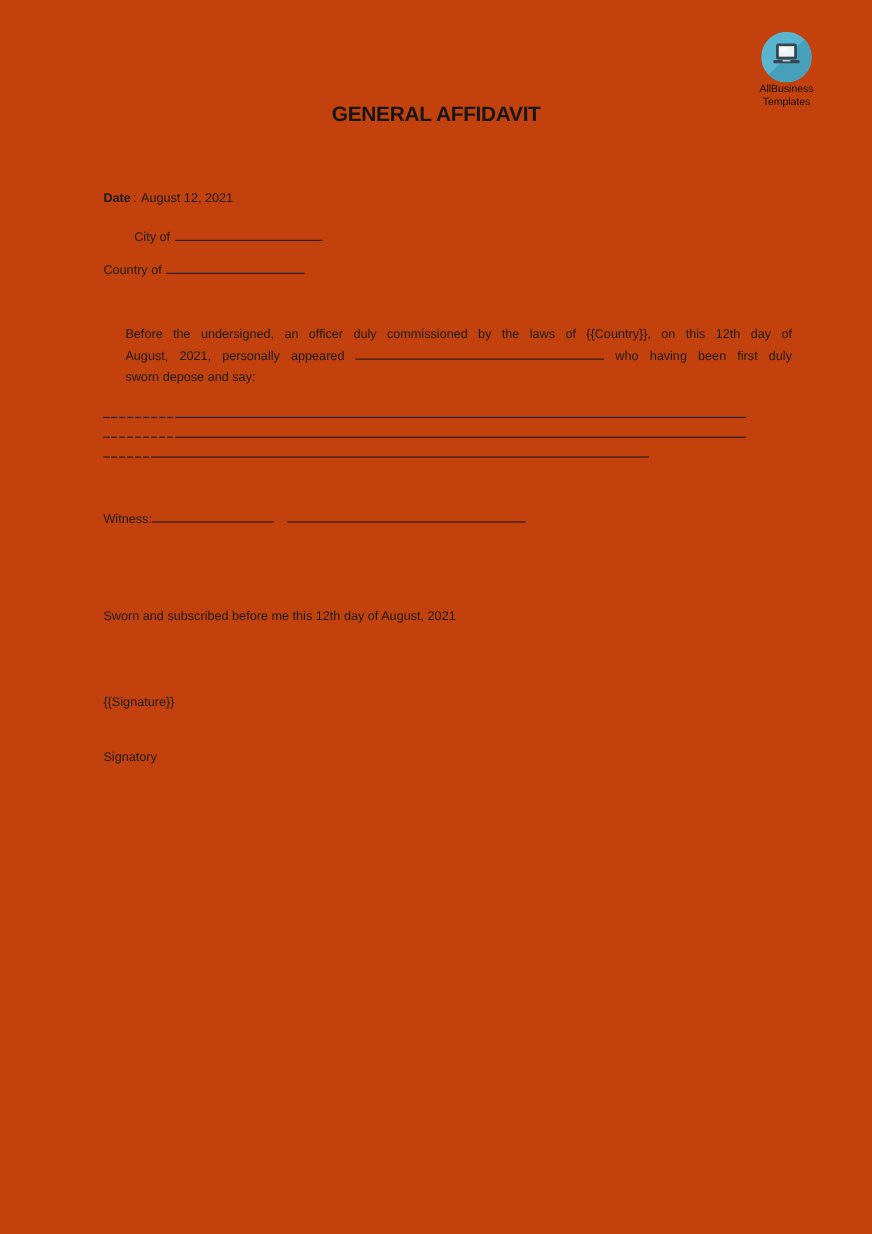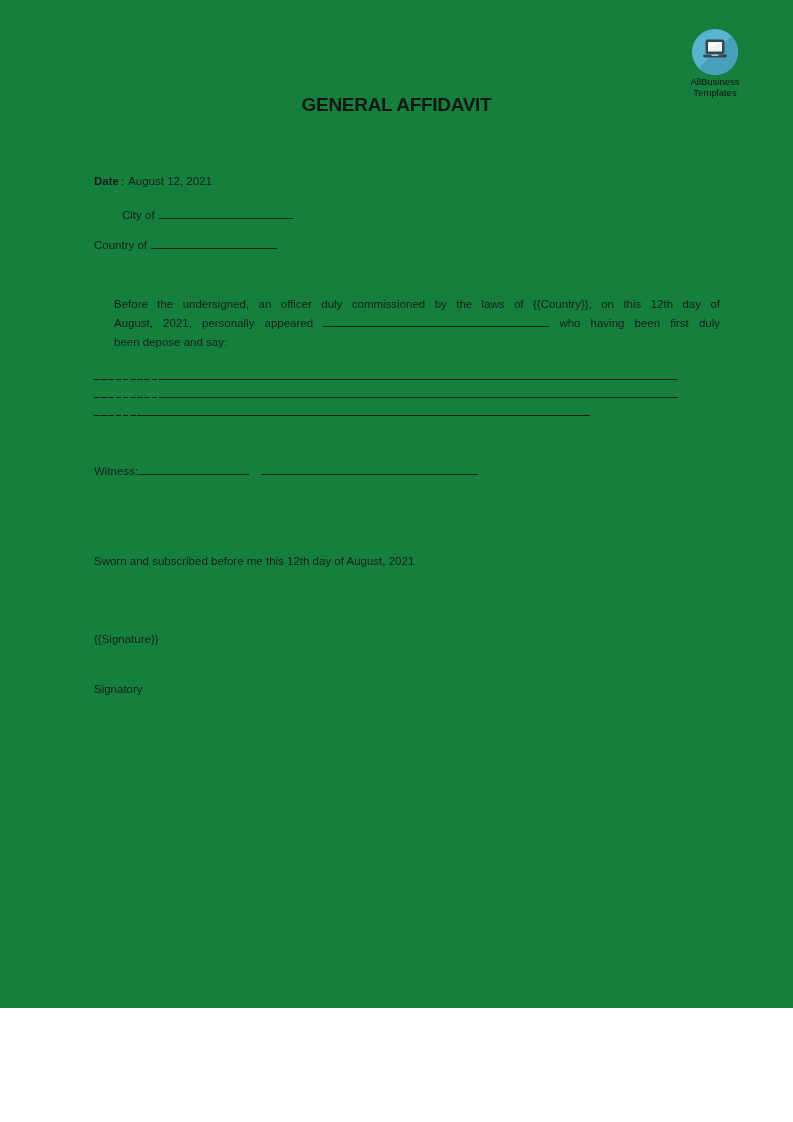--- a/index.html
+++ b/index.html
@@ -1,19 +1,19 @@
 <!DOCTYPE html>
 <html><head>
 <meta charset="utf-8">
 <style>
   html,body{margin:0;padding:0;background:#ffffff;}
   .page{
     position:relative;
-    width:793px;height:1008px;
-    background:#15803d;
+    width:793px;height:1122px;
+    background:#c2410c;
     font-family:"Liberation Sans","DejaVu Sans",sans-serif;
     color:#1d1d1d;
     overflow:hidden;
   }
   .abs{position:absolute;}
   
   .logo{left:674px;top:29px;width:82px;text-align:center;}
   .logo svg{display:block;margin:0 auto;}
   .brand-text{font-size:9.5px;line-height:10.5px;color:#121212;margin-top:2px;white-space:nowrap;}
   
@@ -100,21 +100,21 @@
     <span>Country of</span><span class="blank country"></span>
   </div>
 
   <div class="abs paragraph bodytext">
     <div class="pline justify">Before the undersigned, an officer duly commissioned by the laws of {{Country}}, on this 12th day of</div>
     <div class="pline justify">
       <span>August, 2021, personally appeared</span>
       <span class="blank inline-para"></span>
       <span>who having been first duly</span>
     </div>
-    <div class="pline">been depose and say:</div>
+    <div class="pline">sworn depose and say:</div>
   </div>
 
   <div class="abs rule rule1">
     <span class="dashes"></span>
     <span class="solid"></span>
   </div>
   <div class="abs rule rule2">
     <span class="dashes"></span>
     <span class="solid"></span>
   </div>

